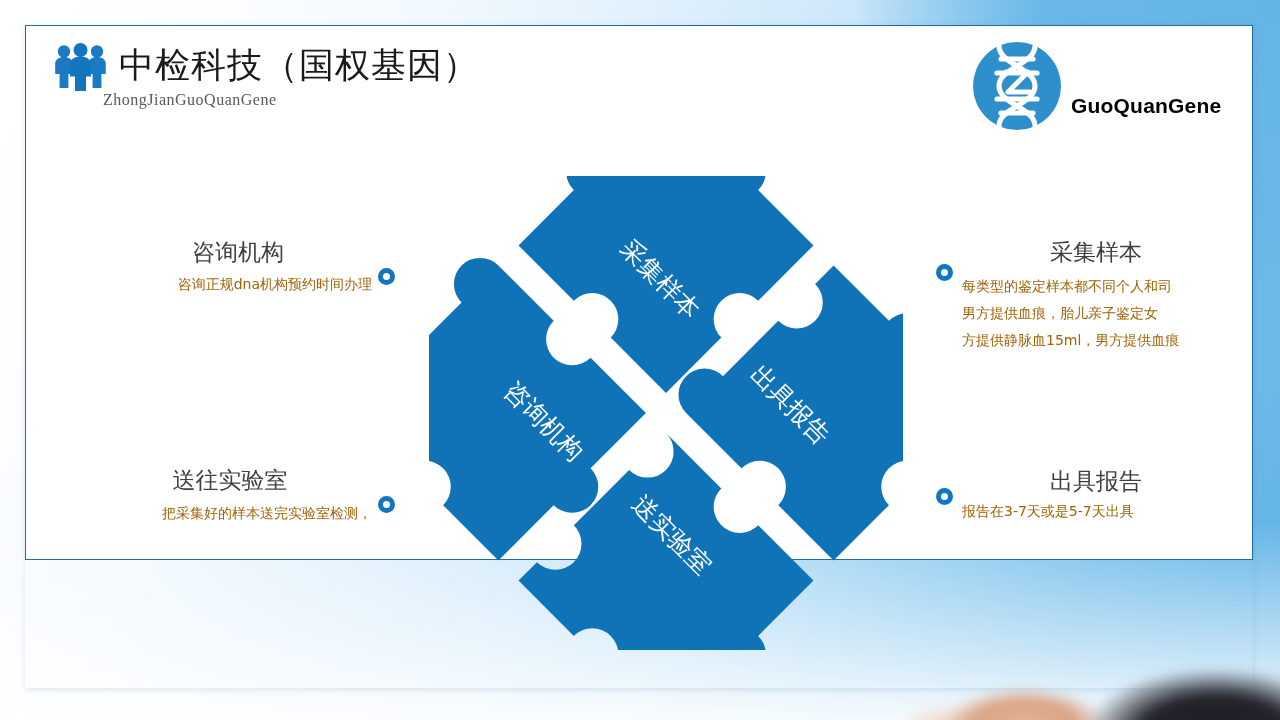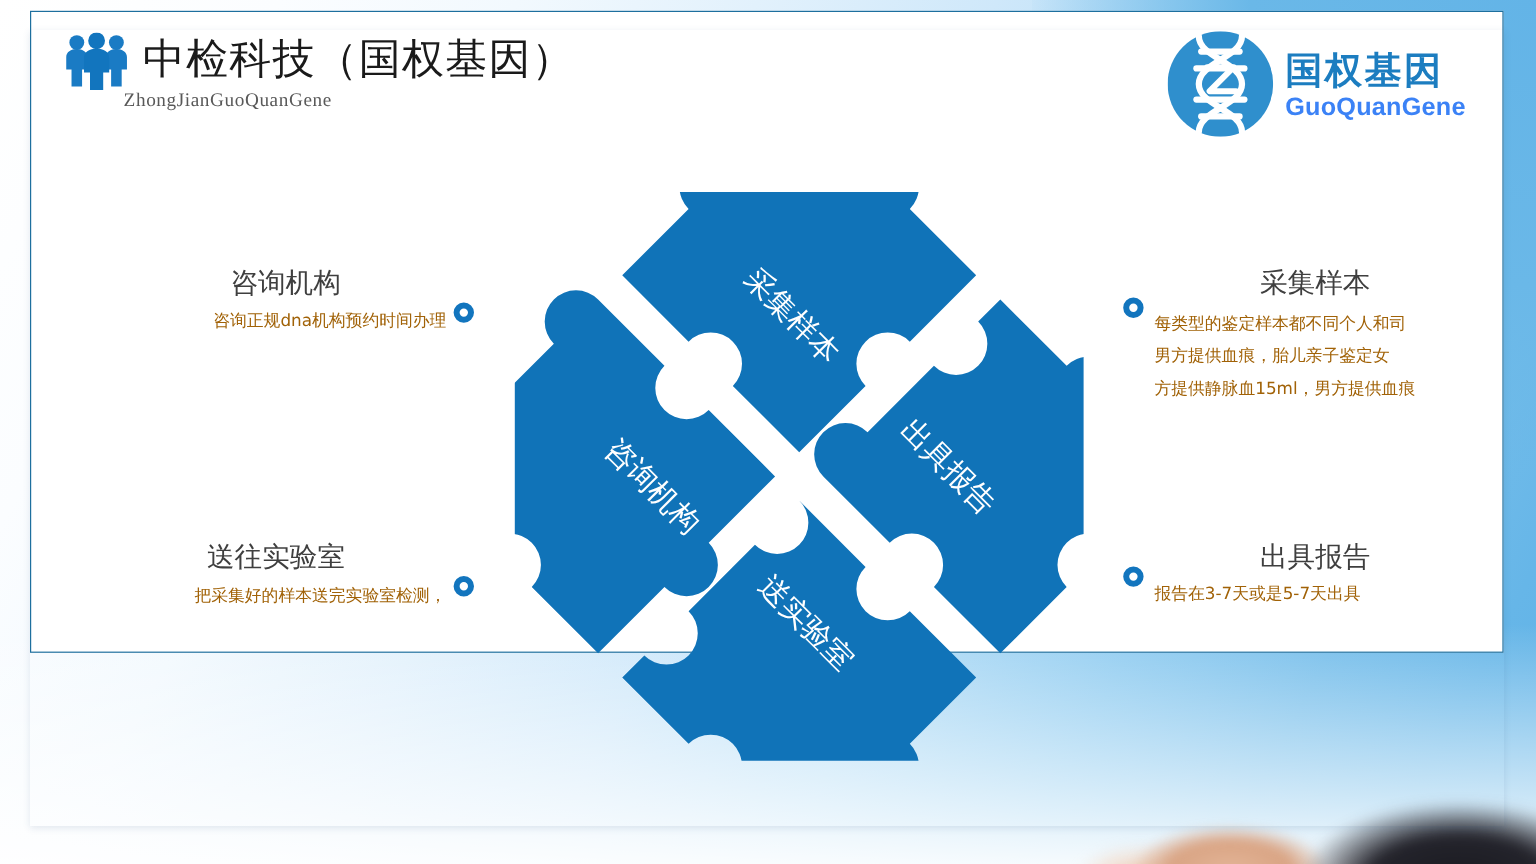--- a/index.html
+++ b/index.html
@@ -39,21 +39,21 @@
     filter:blur(4px);
   }
   .bg-hand2{
     position:absolute;right:255px;bottom:-26px;width:150px;height:70px;
     background:radial-gradient(ellipse 72px 38px at 50% 80%, #eec6aa 0%, rgba(235,196,170,0) 76%);
     filter:blur(5px);
   }
 
   
   #card{
-    position:absolute;left:25px;top:9px;width:1228px;height:535px;
+    position:absolute;left:25px;top:25px;width:1228px;height:535px;
     background:#ffffff;border:1px solid #1d6f9e;box-sizing:border-box;
   }
 
   
   .hdr-people{position:absolute;left:27px;top:17px;width:55px;height:48px;}
   .hdr-title{
     position:absolute;left:93px;top:16px;
     font-size:35px;color:#1a1a1a;letter-spacing:1px;white-space:nowrap;
     font-family:"DejaVu Sans","Liberation Sans",sans-serif;font-weight:400;
   }
@@ -67,21 +67,21 @@
   
   .brand{position:absolute;right:27px;top:12px;width:252px;height:100px;}
   .brand-mark{position:absolute;left:0;top:4px;width:88px;height:88px;}
   .brand-cn{
     position:absolute;left:98px;top:16px;
     font-size:31px;font-weight:bold;color:#1c7dc0;letter-spacing:2px;white-space:nowrap;
     font-family:"DejaVu Sans","Liberation Sans",sans-serif;
   }
   .brand-en{
     position:absolute;left:98px;top:56px;
-    font-size:21px;font-weight:bold;color:#3b82f6;letter-spacing:.2px;white-space:nowrap;
+    font-size:21px;font-weight:bold;color:#000000;letter-spacing:.2px;white-space:nowrap;
   }
 
   
   .cal{position:absolute;}
   .cal .cal-h{
     font-size:23px;color:#3f3f3f;line-height:1.25;white-space:nowrap;
     font-family:"DejaVu Sans","Liberation Sans",sans-serif;
   }
   .cal .cal-p{
     font-size:14px;color:#a16207;line-height:1.95;
@@ -152,21 +152,20 @@
         <g fill="none" stroke="#ffffff" stroke-width="5.2" stroke-linecap="round">
           <path d="M26 4 C26 22, 62 26, 62 44 C62 62, 26 66, 26 84"></path>
           <path d="M62 4 C62 22, 26 26, 26 44 C26 62, 62 66, 62 84"></path>
           <path d="M28 17 H60"></path>
           <path d="M24 31 H64"></path>
           <path d="M24 57 H64"></path>
           <path d="M28 71 H60"></path>
         </g>
         <path d="M33 30 H55 L35 50 H57" fill="none" stroke="#ffffff" stroke-width="5" stroke-linejoin="round" stroke-linecap="round"></path>
       </svg>
-      <div class="brand-cn">国权基因</div>
       <div class="brand-en">GuoQuanGene</div>
     </div>
 
     <div class="cal left" id="c1">
       <div class="cal-h">咨询机构</div>
       <div class="cal-p">咨询正规dna机构预约时间办理</div>
     </div>
     <div class="ring" id="r1"></div>
 
     <div class="cal left" id="c2">

